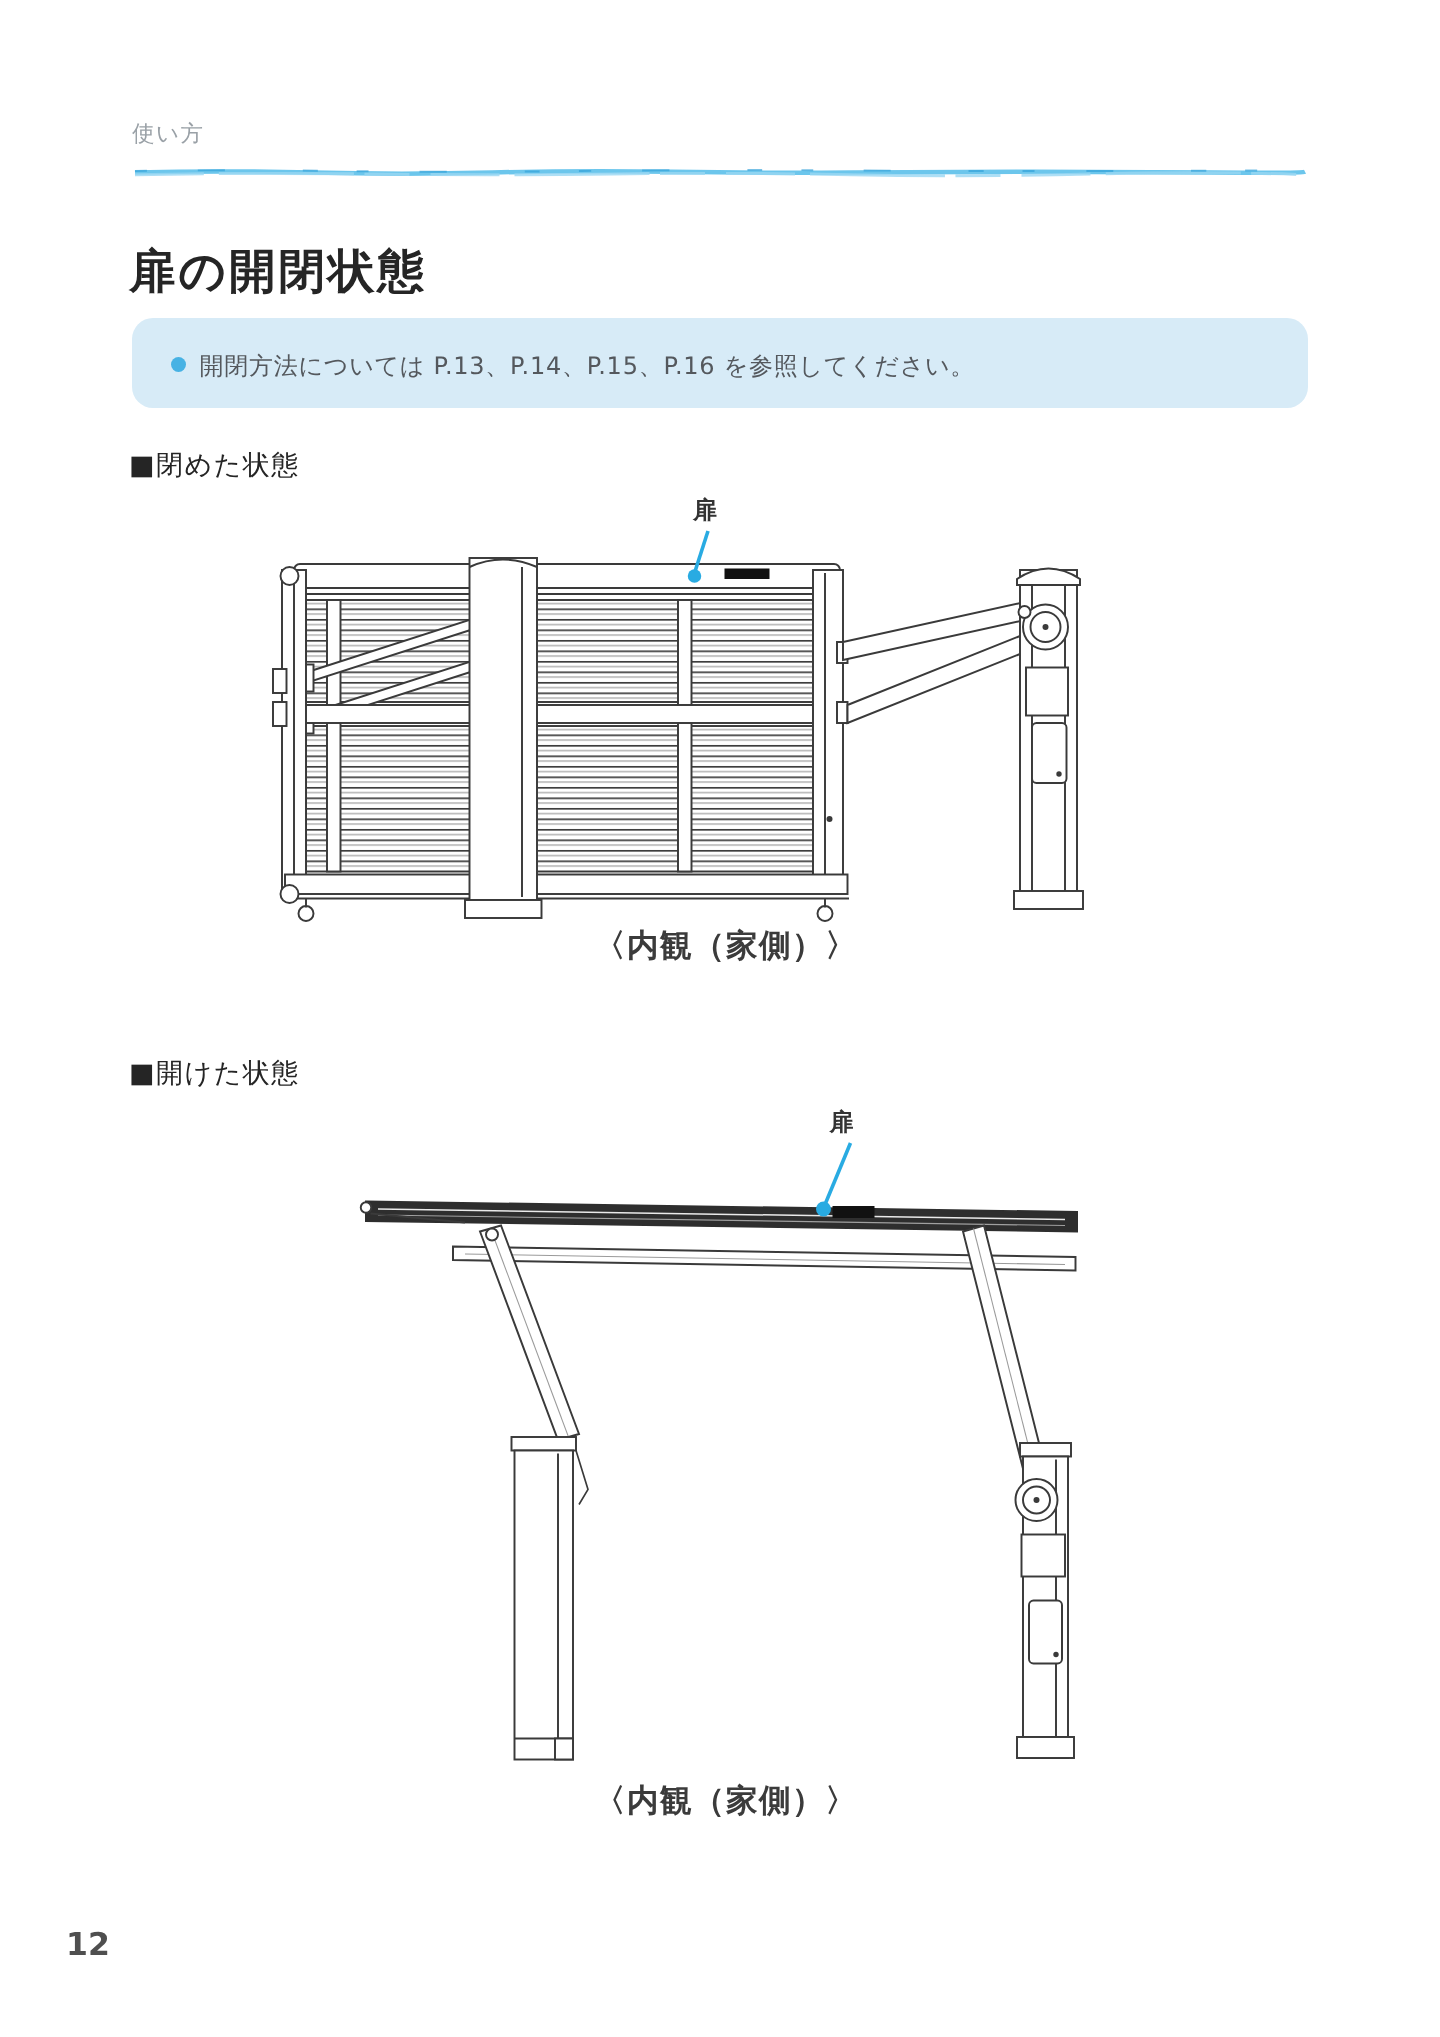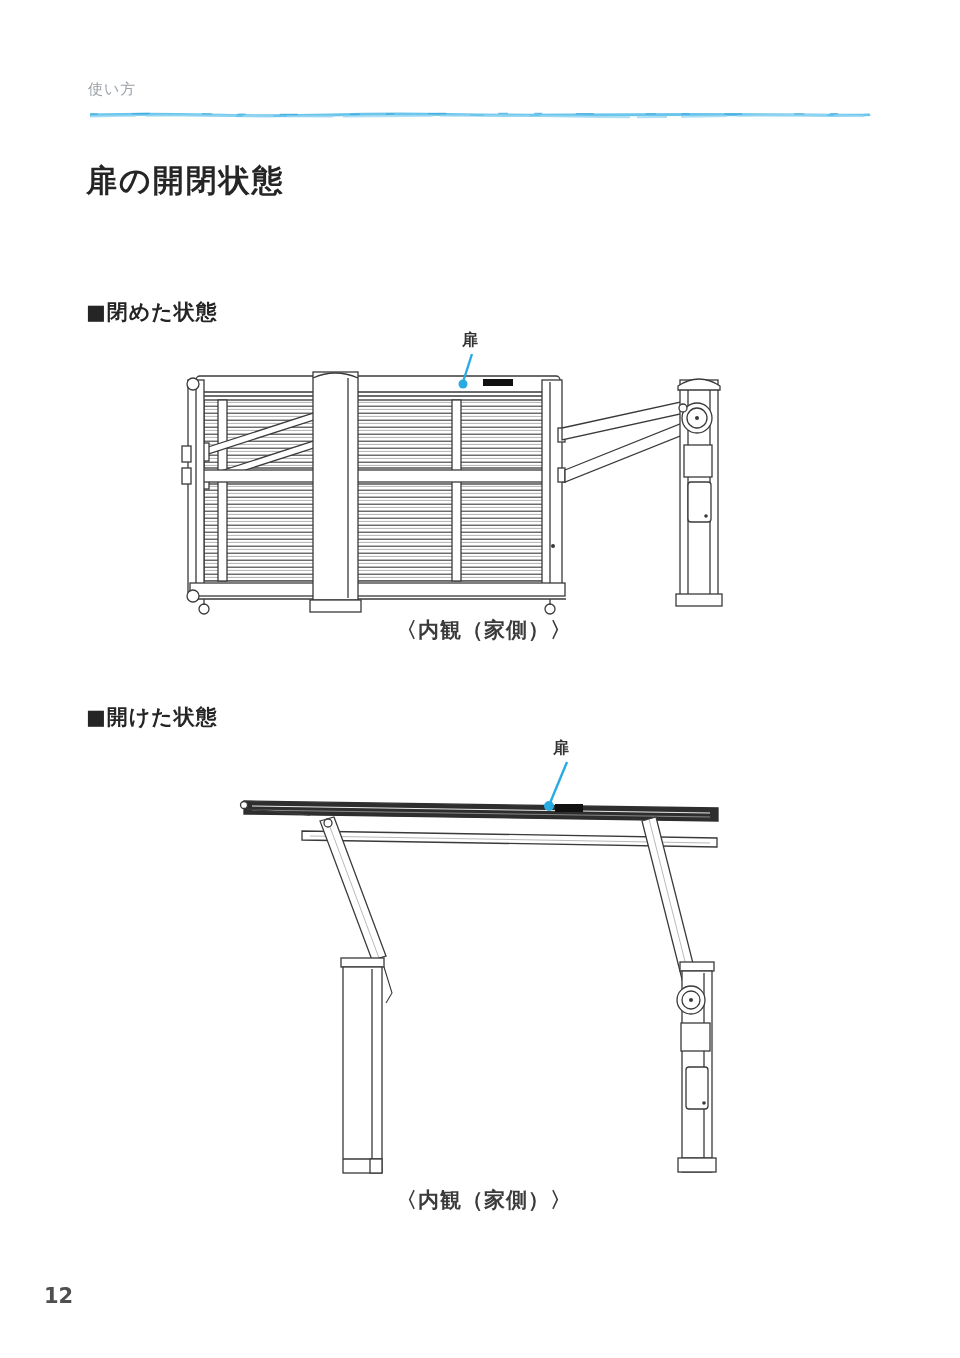--- a/index.html
+++ b/index.html
@@ -9,21 +9,21 @@
 
   .header-label { position:absolute; left:88px; top:80px; font-size:15px; color:#9aa1a7; letter-spacing:1px; }
   .brush-line { position:absolute; left:88px; top:110px; width:784px; height:10px; }
 
   .page-title { position:absolute; left:86px; top:140px; font-size:31px; font-weight:bold; color:#252525; letter-spacing:2px;margin-top:20px; }
 
   .note-box { position:absolute; left:88px; top:212px; width:784px; height:60px; background:#d7ebf7; border-radius:14px; }
   .note-bullet { position:absolute; left:26px; top:26px; width:10px; height:10px; border-radius:50%; background:#47b2e4; }
   .note-text { position:absolute; left:45px; top:22px; font-size:16px; color:#54585d; letter-spacing:0.5px; }
 
-  .section-heading { position:absolute; font-size:21px; font-weight:bold; color:#252525; letter-spacing:1px; }
+  .section-heading { position:absolute; font-size:18px; font-weight:normal; color:#252525; letter-spacing:1px; }
   .heading-closed { left:86px; top:298px; }
   .heading-open   { left:86px; top:703px; }
 
   .figure { position:absolute; }
   .figure-closed { left:180px; top:328px; width:560px; height:296px; }
   .figure-open   { left:220px; top:735px; width:520px; height:450px; }
   .figure svg { position:absolute; left:0; top:0; }
 
   .part-label { position:absolute; font-size:16px; font-weight:bold; color:#333; }
   .part-label-closed { left:282px; top:2px; }
@@ -42,20 +42,24 @@
 
   <div class="header-label">使い方</div>
   <svg class="brush-line" viewBox="0 0 784 10" preserveAspectRatio="none">
     <path d="M2,5 Q60,3.5 120,5 T240,5 T360,4.5 T480,5 T600,4.5 T720,5 T782,4.5" fill="none" stroke="#5cc0ea" stroke-width="3" opacity="0.9"></path>
     <path d="M2,6.5 Q80,5 160,6 T320,6 T480,6.5 T640,6 T782,6.5" fill="none" stroke="#9ad7f3" stroke-width="2" opacity="0.8" stroke-dasharray="46 10 90 7 30 14"></path>
     <path d="M2,4 Q70,3 140,4 T300,4 T460,3.5 T620,4 T782,3.5" fill="none" stroke="#2f9fd8" stroke-width="1.3" opacity="0.65" stroke-dasharray="8 34 18 52 10 26"></path>
   </svg>
 
   <div class="page-title">扉の開閉状態</div>
 
+  <div class="note-box">
+    <span class="note-bullet"></span>
+    <span class="note-text">開閉方法については P.13、P.14、P.15、P.16 を参照してください。</span>
+  </div>
 
   <div class="section-heading heading-closed">■閉めた状態</div>
 
   <div class="figure figure-closed">
     <svg width="560" height="296" viewBox="0 0 560 296">
       <defs>
         <pattern id="louv" width="10" height="7" patternUnits="userSpaceOnUse">
           <rect width="10" height="7" fill="#ffffff"></rect>
           <line x1="0" y1="1.2" x2="10" y2="1.2" stroke="#3a3a3a" stroke-width="1.1"></line>
           <line x1="0" y1="4.4" x2="10" y2="4.4" stroke="#8f8f8f" stroke-width="0.7"></line>

